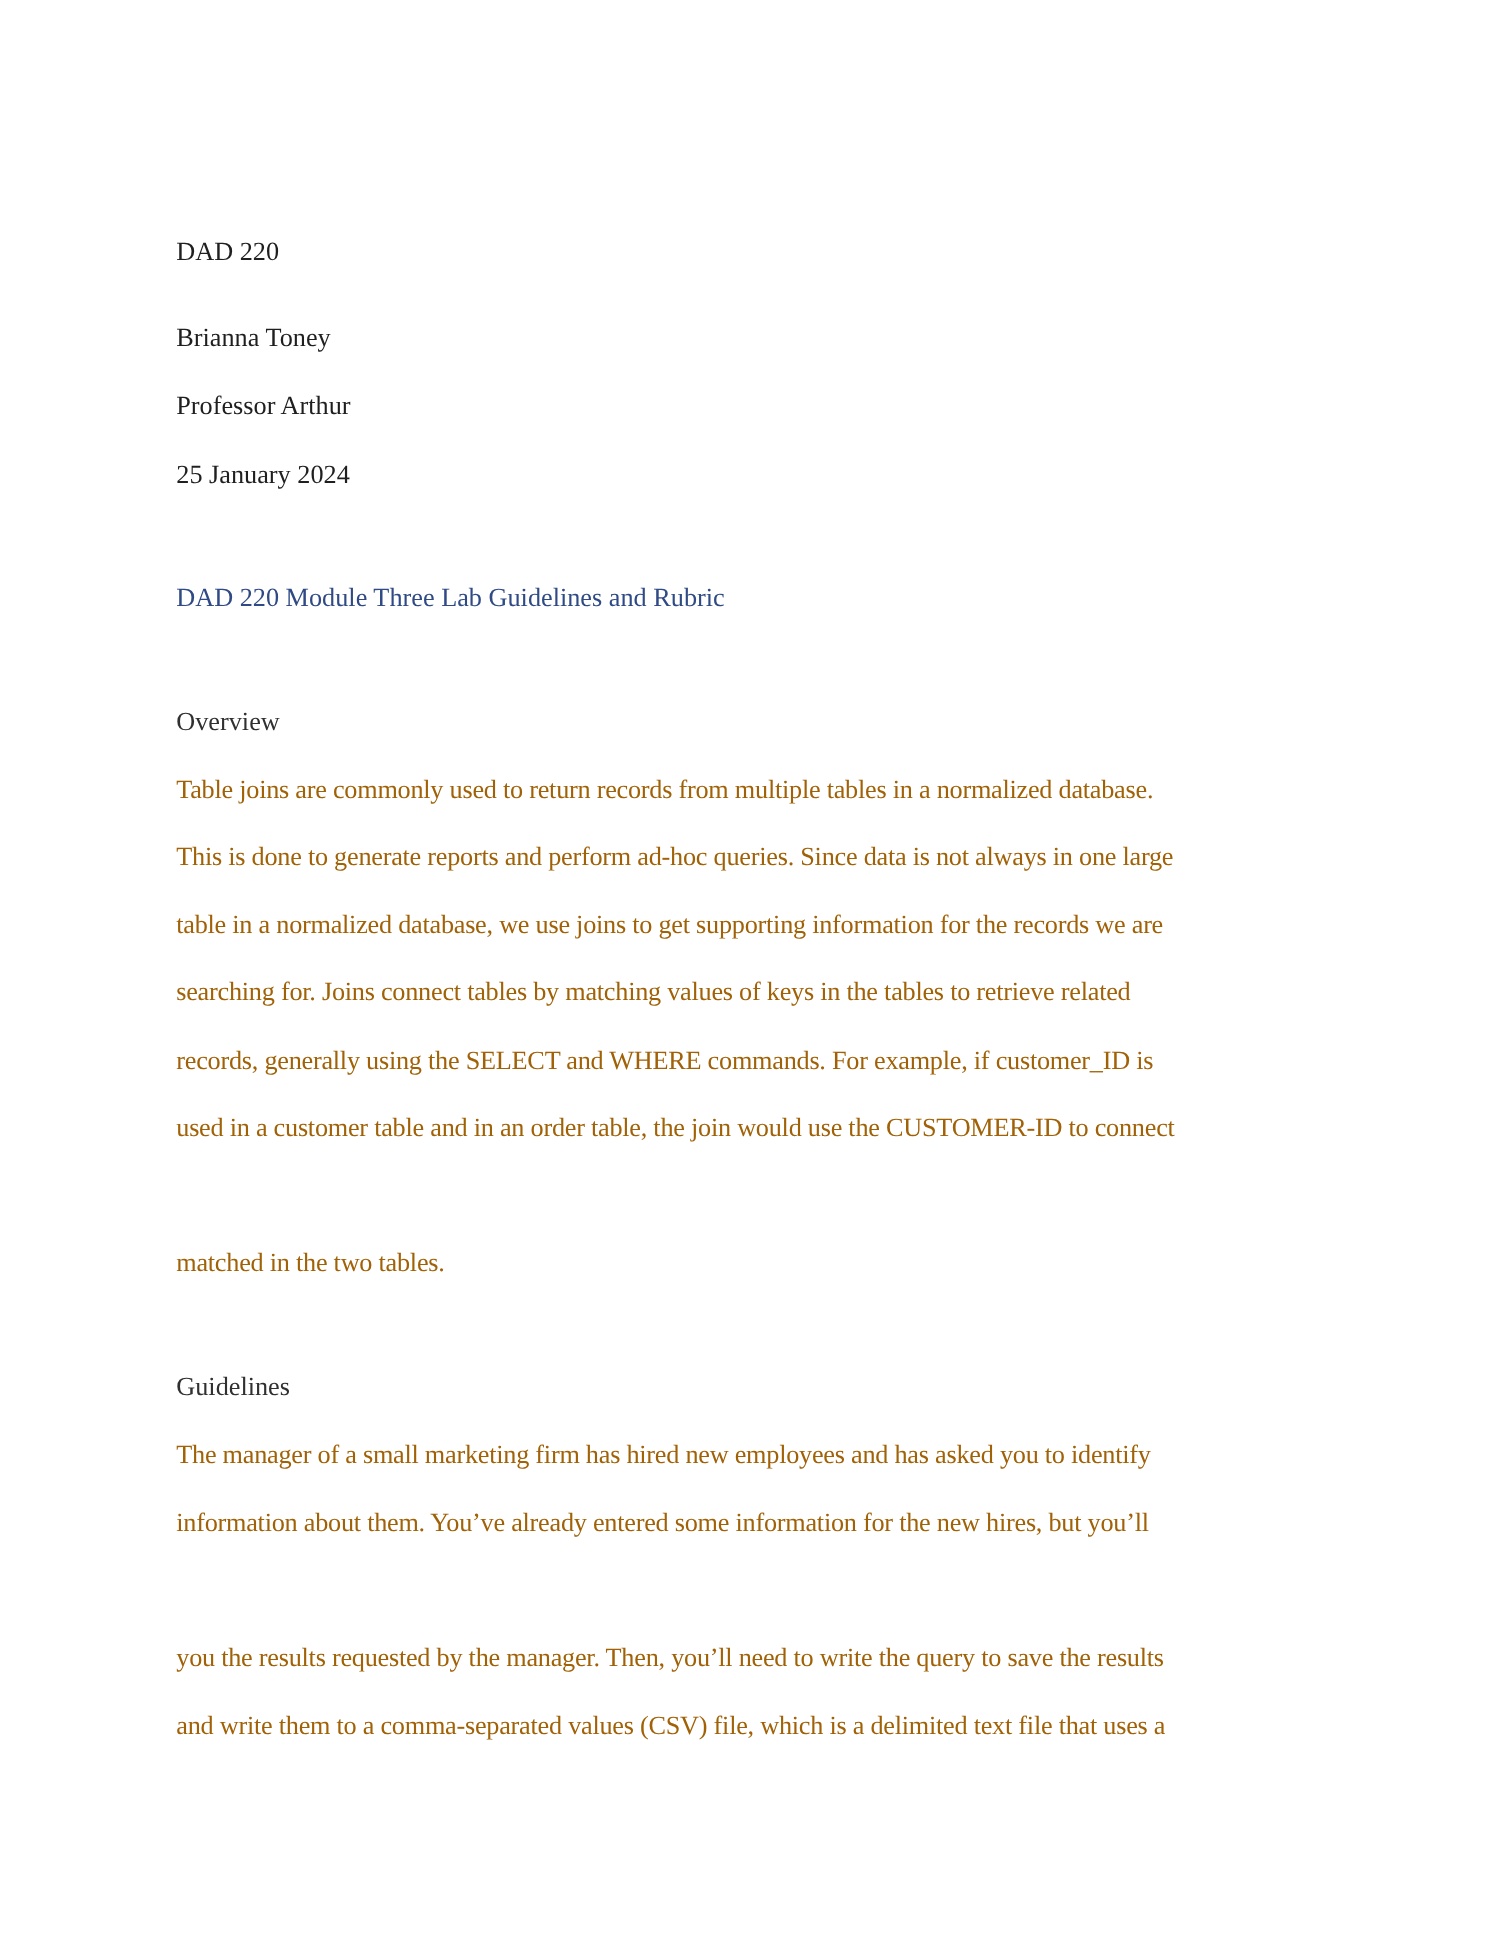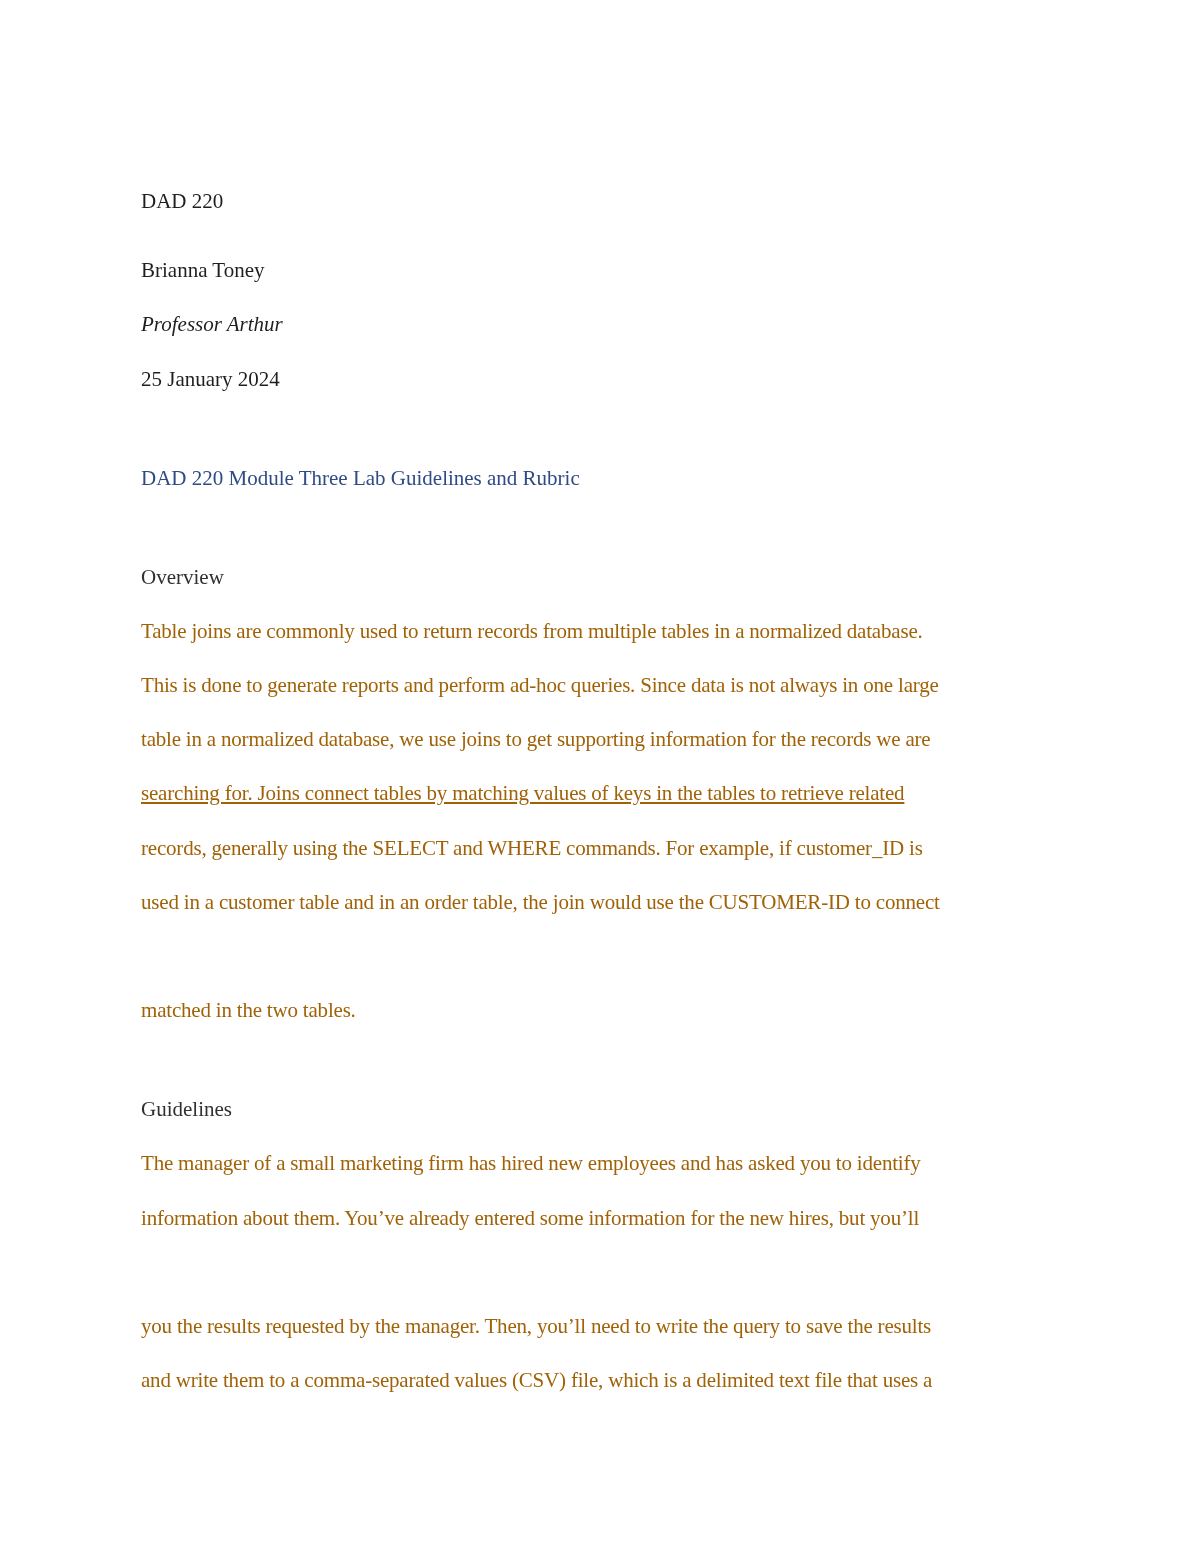--- a/index.html
+++ b/index.html
@@ -41,30 +41,30 @@
       letter-spacing: -0.2px;
     }
   </style>
 </head>
 <body>
 
 <div class="page">
 
   <div class="line header-line" style="top:187px;">DAD 220</div>
   <div class="line header-line" style="top:256px;">Brianna Toney</div>
-  <div class="line header-line" style="top:310px;font-style:italic;">Professor Arthur</div>
+  <div class="line header-line" style="top:310px;">Professor Arthur</div>
   <div class="line header-line" style="top:365px;">25 January 2024</div>
 
   <div class="line title" style="top:464px;">DAD 220 Module Three Lab Guidelines and Rubric</div>
 
   <div class="line heading" style="top:563px;">Overview</div>
   <div class="line body-line" style="top:617px;">Table joins are commonly used to return records from multiple tables in a normalized database.</div>
   <div class="line body-line" style="top:671px;">This is done to generate reports and perform ad-hoc queries. Since data is not always in one large</div>
   <div class="line body-line" style="top:725px;">table in a normalized database, we use joins to get supporting information for the records we are</div>
-  <div class="line body-line" style="top:779px;text-decoration:underline;">searching for. Joins connect tables by matching values of keys in the tables to retrieve related</div>
+  <div class="line body-line" style="top:779px;">searching for. Joins connect tables by matching values of keys in the tables to retrieve related</div>
   <div class="line body-line" style="top:834px;">records, generally using the SELECT and WHERE commands. For example, if customer_ID is</div>
   <div class="line body-line" style="top:888px;">used in a customer table and in an order table, the join would use the CUSTOMER-ID to connect</div>
   <div class="line body-line" style="top:996px;">matched in the two tables.</div>
 
   <div class="line heading" style="top:1095px;">Guidelines</div>
   <div class="line body-line" style="top:1149px;">The manager of a small marketing firm has hired new employees and has asked you to identify</div>
   <div class="line body-line" style="top:1204px;">information about them.  You’ve already entered some information for the new hires, but you’ll</div>
   <div class="line body-line" style="top:1312px;">you the results requested by the manager. Then, you’ll need to write the query to save the results</div>
   <div class="line body-line" style="top:1366px;">and write them to a comma-separated values (CSV) file, which is a delimited text file that uses a</div>
 

